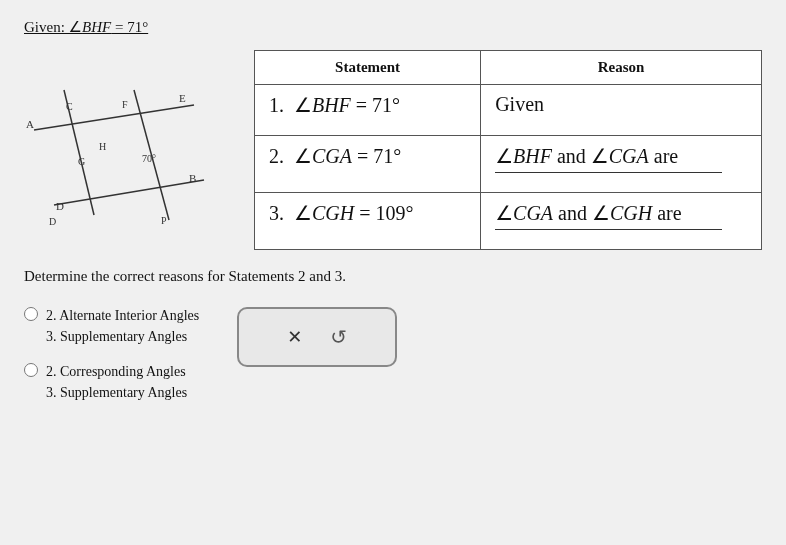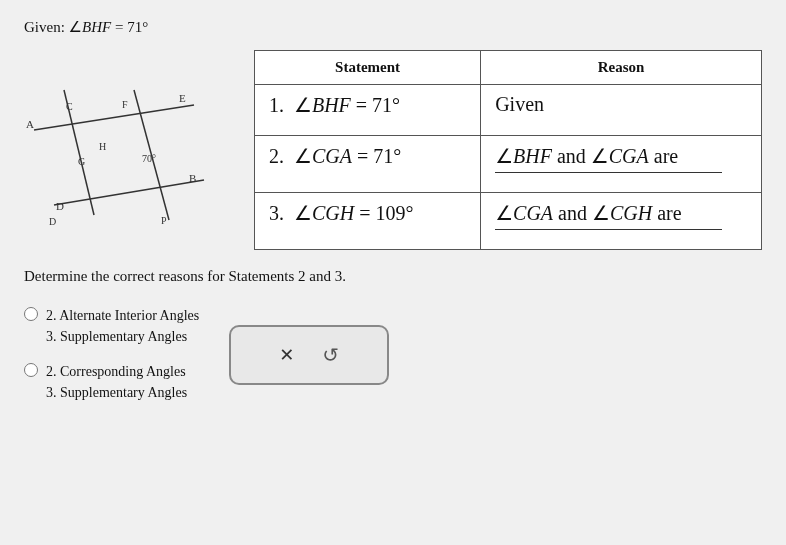--- a/index.html
+++ b/index.html
@@ -15,20 +15,21 @@
     }
     .top-bar {
       display: flex;
       justify-content: space-between;
       align-items: flex-start;
       margin-bottom: 14px;
     }
     .given-prove {
       display: flex;
       gap: 80px;
+      text-decoration: underline;
     }
     .given-prove span {
       font-size: 15px;
     }
     .main-content {
       display: flex;
       gap: 20px;
       margin-bottom: 18px;
     }
     .diagram-area {
@@ -71,22 +72,22 @@
       margin-top: 4px;
       width: 90%;
     }
     .determine-text {
       font-size: 15px;
       margin-bottom: 20px;
       margin-top: 4px;
     }
     .options-area {
       display: flex;
-      align-items: center;
-      gap: 30px;
+      align-items: flex-start;
+      gap: 38px;
     }
     .radio-options {
       display: flex;
       flex-direction: column;
       gap: 14px;
     }
     .radio-option {
       display: flex;
       align-items: flex-start;
       gap: 8px;

